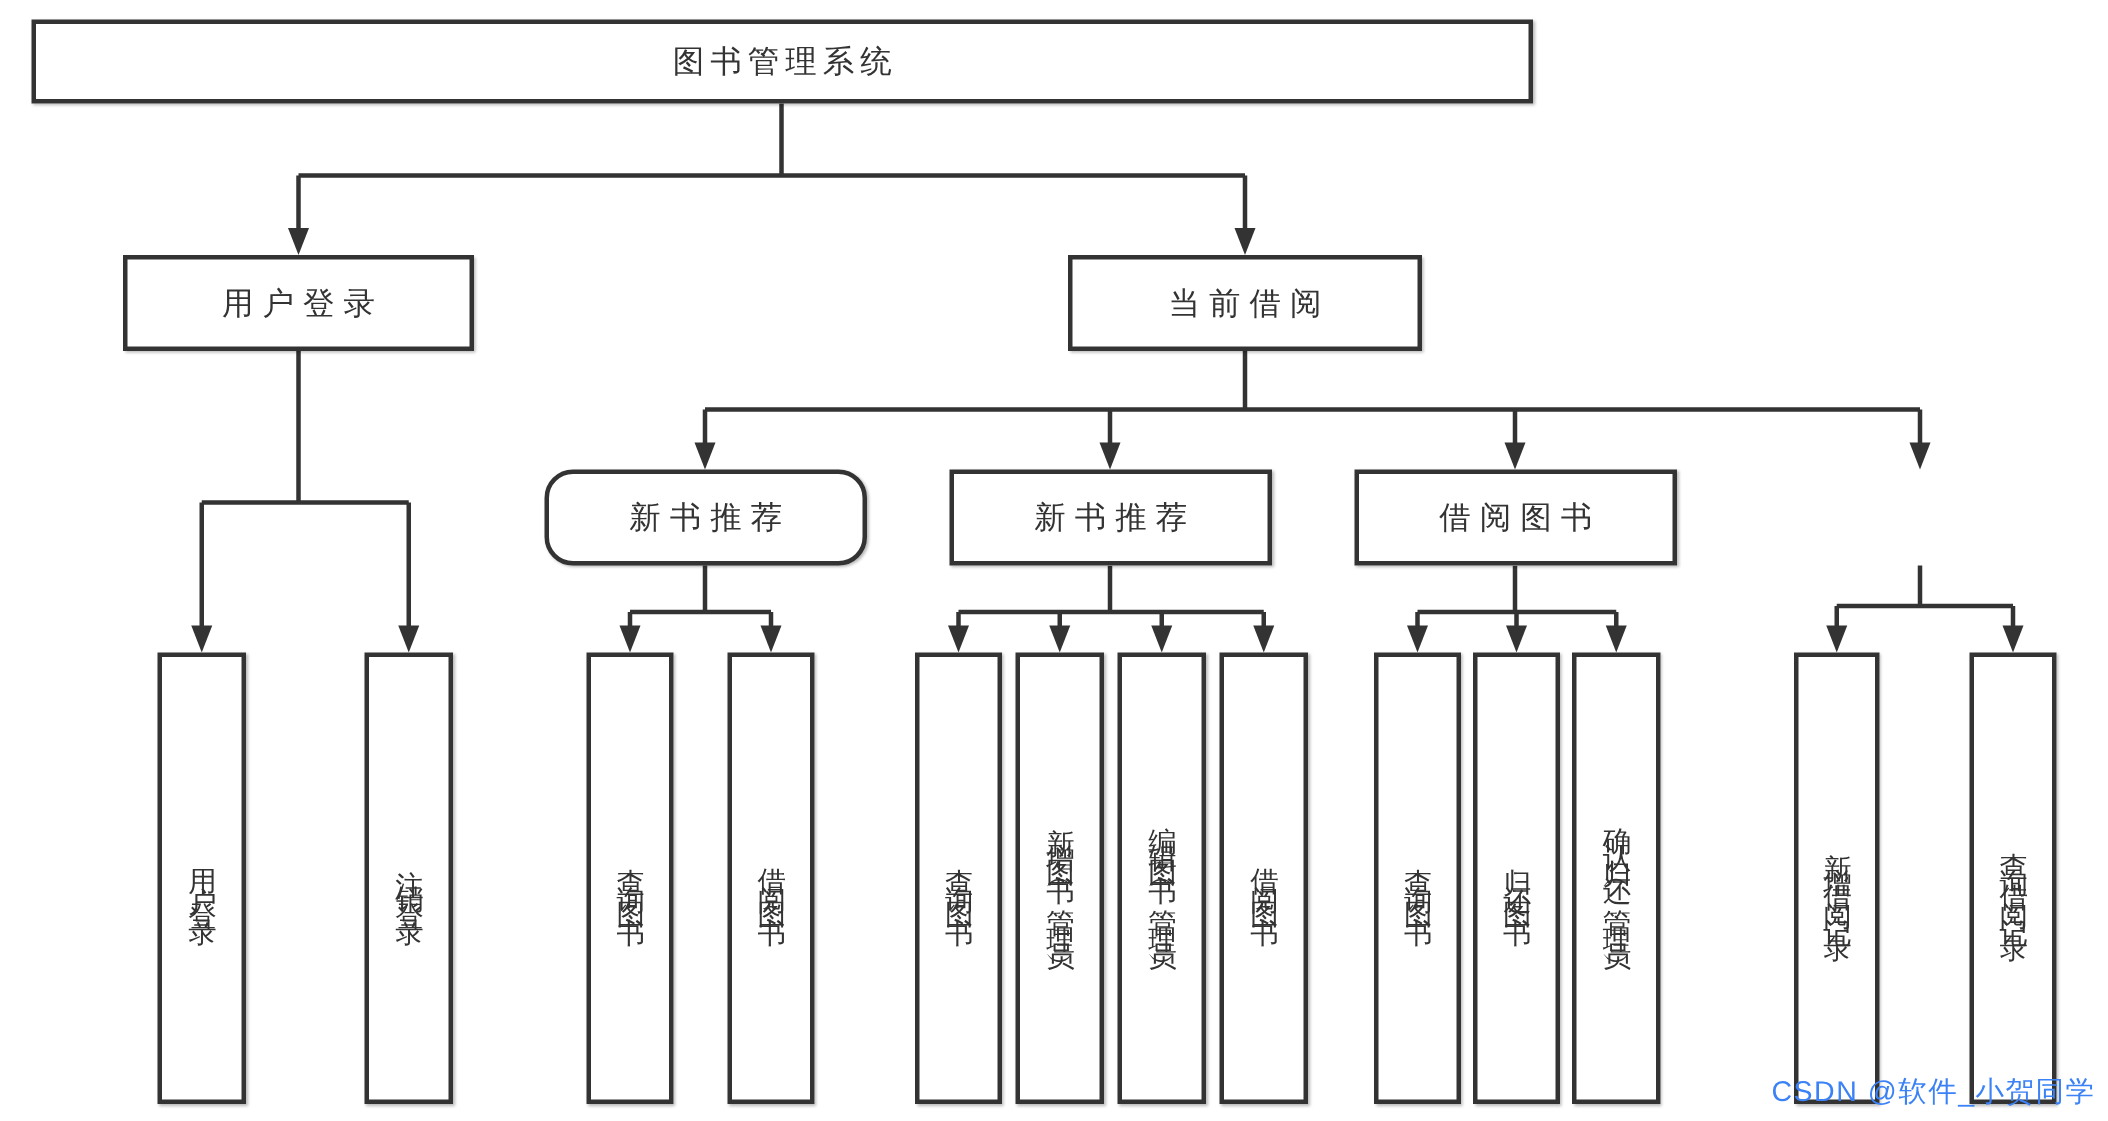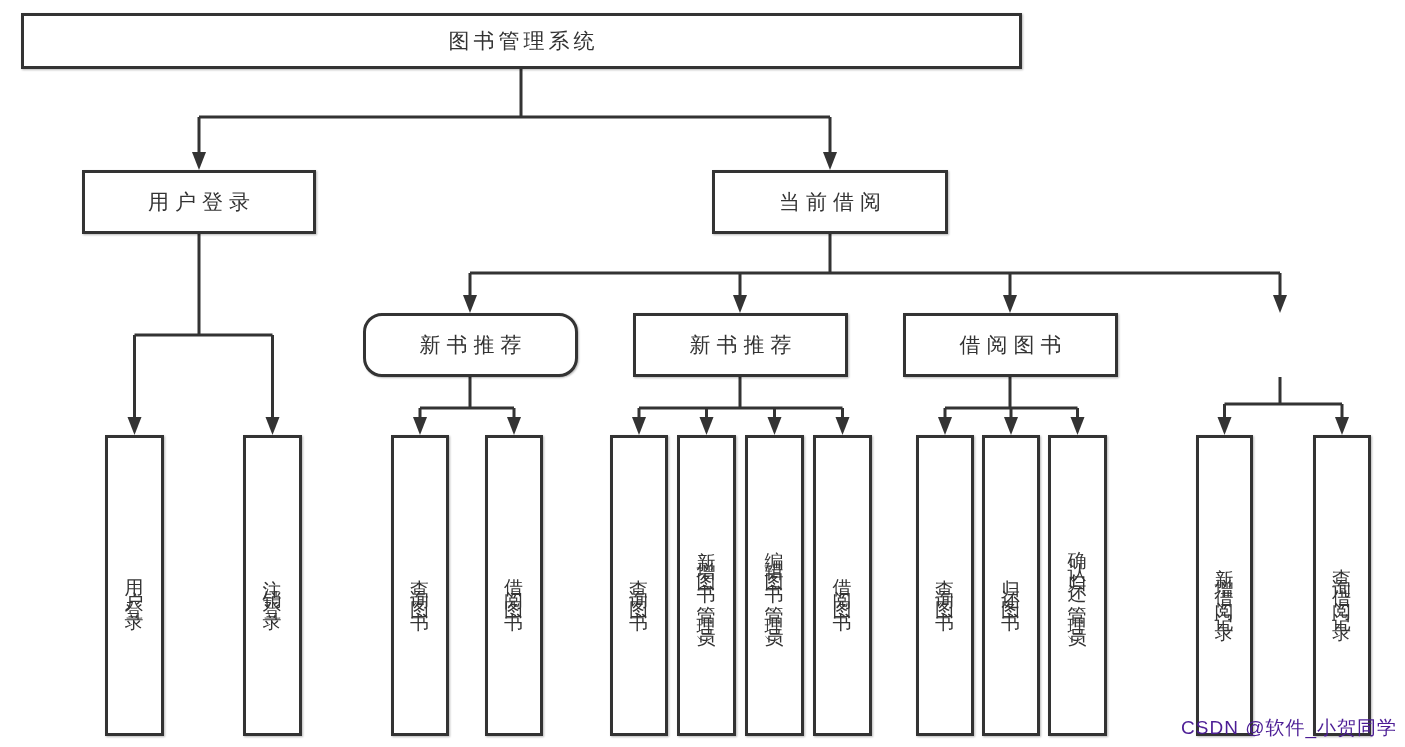--- a/index.html
+++ b/index.html
@@ -17,21 +17,21 @@
   }
   .hbox span{
     font-size:21px;letter-spacing:6px;padding-left:6px;white-space:nowrap;color:#333;
   }
   .root-box span{letter-spacing:4px;padding-left:4px;}
   .vbox span{
     writing-mode:vertical-rl;text-orientation:mixed;
     font-size:19px;letter-spacing:11px;line-height:1;color:#333;white-space:nowrap;
   }
   .watermark{
-    position:absolute;right:8px;bottom:6px;font-size:19px;color:#4c1d95;
+    position:absolute;right:8px;bottom:6px;font-size:19px;color:#3b82f6;
     letter-spacing:1px;white-space:nowrap;
   }
 </style>
 </head>
 <body>
 
 <div class="canvas">
 
   <svg class="wires" width="1405" height="747" viewBox="0 0 1405 747" aria-hidden="true">
 

